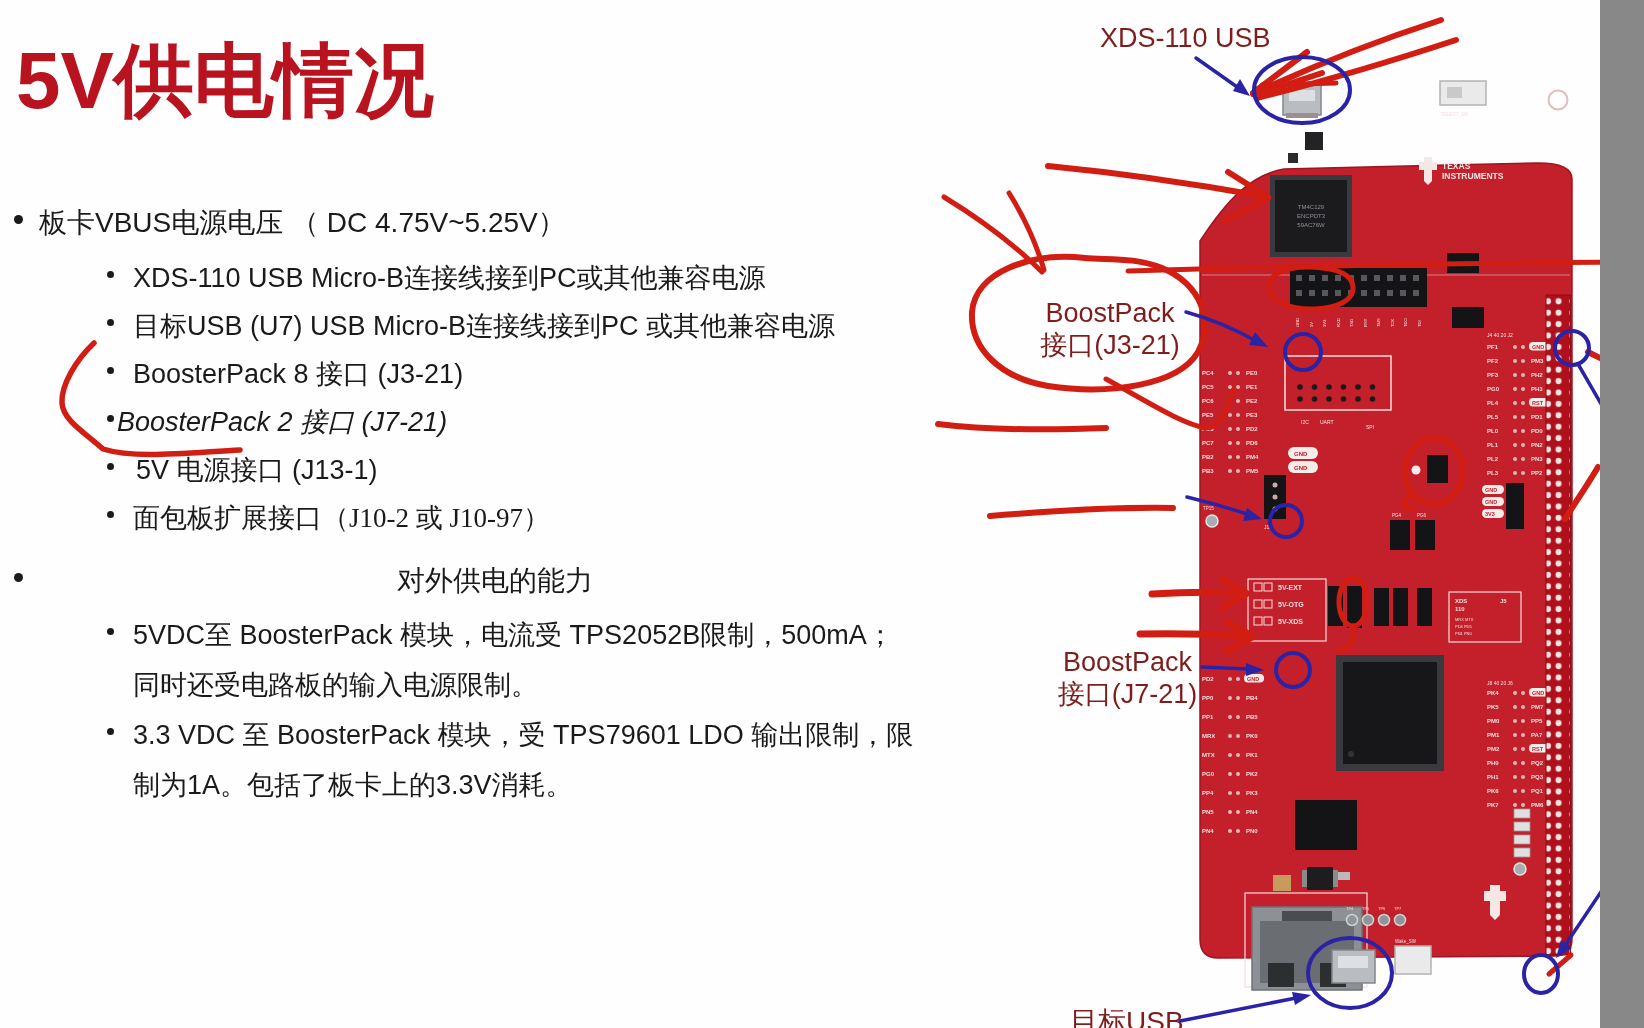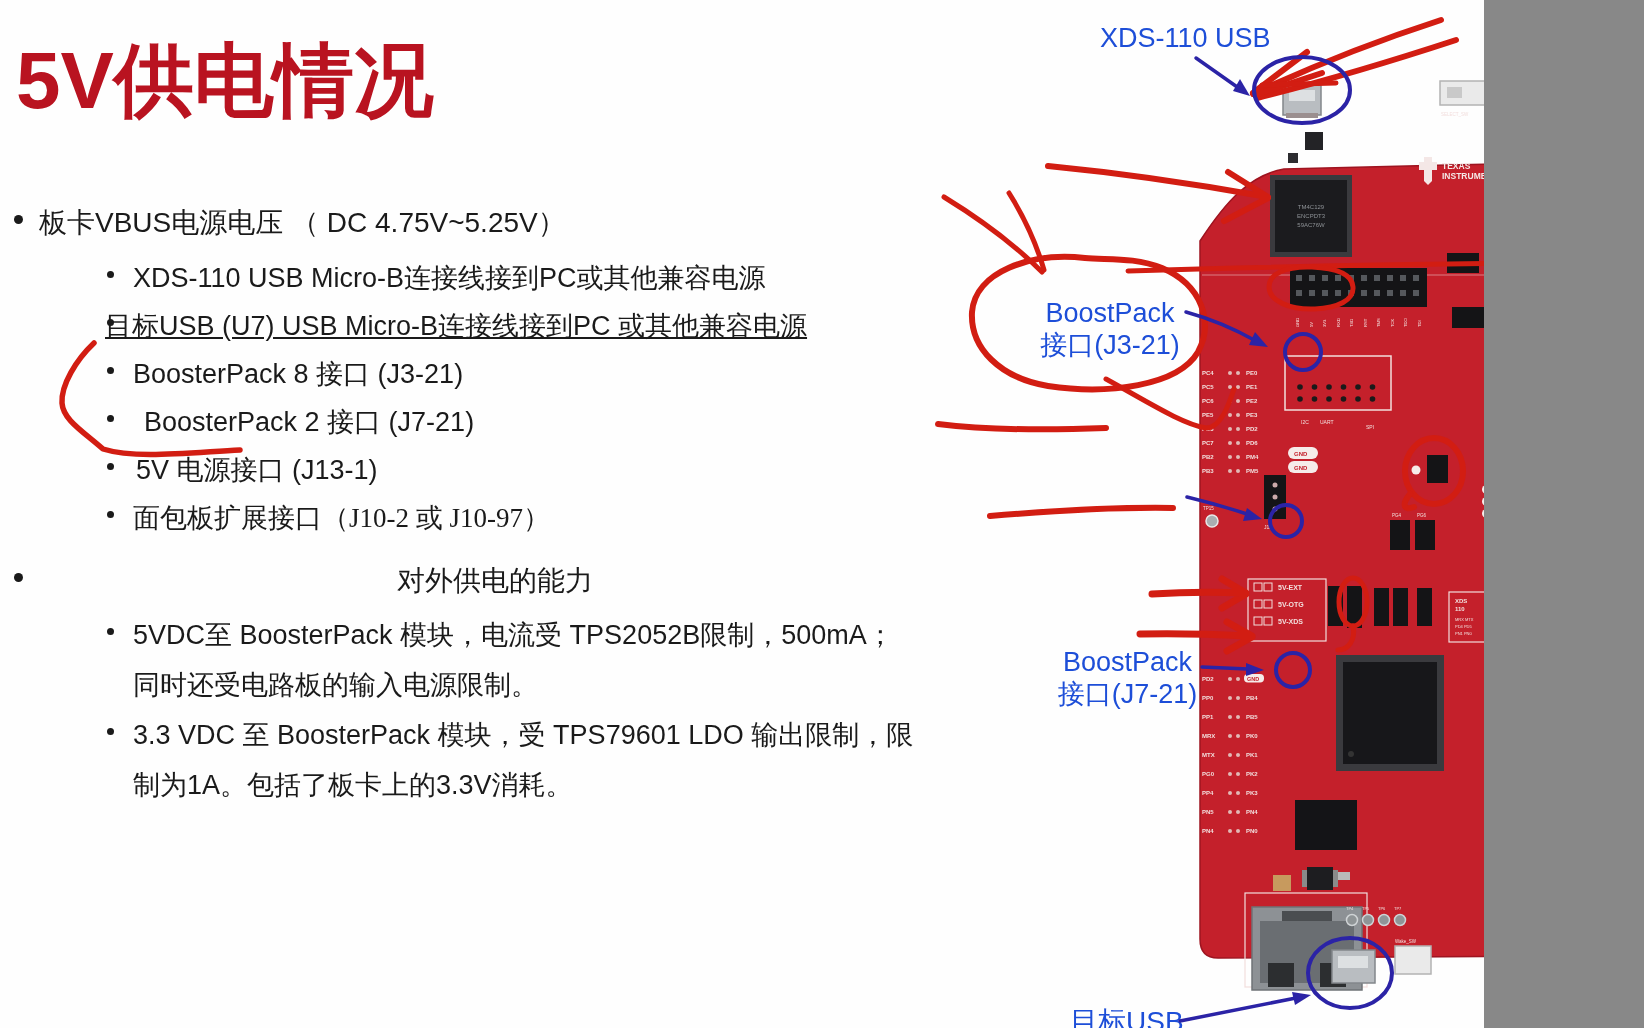--- a/index.html
+++ b/index.html
@@ -1,40 +1,40 @@
 <!DOCTYPE html>
 <html style="--title-red: #B91320;"><head>
 <meta charset="utf-8">
 <style>
   html,body{margin:0;padding:0;background:#888;}
-  .slide{position:relative;width:1484px;height:1028px;background:#FEFEFE;overflow:hidden;
+  .slide{position:relative;width:1600px;height:1028px;background:#FEFEFE;overflow:hidden;
          font-family:"Liberation Sans","DejaVu Sans",sans-serif;color:#1a1a1a;}
   .title{position:absolute;left:16px;top:28px;font-size:80px;font-weight:bold;color:var(--title-red,#B91320);letter-spacing:0px;}
   .brow{position:absolute;white-space:pre-line;line-height:50px;}
   .brow .dot{position:absolute;border-radius:50%;background:#1a1a1a;}
   .brow.l1{font-size:28px;}
   .brow.l2{font-size:27px;}
-  .callout{position:absolute;text-align:center;font-size:27px;line-height:32px;color:#1d4ed8;}
+  .callout{position:absolute;text-align:center;font-size:27px;line-height:32px;color:#7f1d1d;}
   .callout.single{text-align:left;}
   svg text{font-family:"Liberation Sans","DejaVu Sans",sans-serif;}
   .layer{position:absolute;left:0;top:0;pointer-events:none;}
 </style>
 </head>
 <body>
 
 <div class="slide">
 
   <div class="title">5V供电情况</div>
 
   <div id="bullets">
       <div class="brow l1" style="left: 12px; top: 198px; width: 900px;"><span class="dot" style="left: 2px; top: 16.5px; width: 9px; height: 9px;"></span><span style="display: block; margin-left: 27px;">板卡VBUS电源电压 （ DC 4.75V~5.25V）</span></div>
       <div class="brow l2" style="left: 105px; top: 253px; width: 900px;"><span class="dot" style="left: 2px; top: 17.5px; width: 7px; height: 7px;"></span><span style="display: block; margin-left: 28px;">XDS-110 USB Micro-B连接线接到PC或其他兼容电源</span></div>
-      <div class="brow l2" style="left: 105px; top: 301px; width: 900px;"><span class="dot" style="left: 2px; top: 17.5px; width: 7px; height: 7px;"></span><span style="display: block;  text-decoration: underline;">目标USB (U7) USB Micro-B连接线接到PC 或其他兼容电源</span></div>
+      <div class="brow l2" style="left: 105px; top: 301px; width: 900px;"><span class="dot" style="left: 2px; top: 17.5px; width: 7px; height: 7px;"></span><span style="display: block; margin-left: 28px;">目标USB (U7) USB Micro-B连接线接到PC 或其他兼容电源</span></div>
       <div class="brow l2" style="left: 105px; top: 349px; width: 900px;"><span class="dot" style="left: 2px; top: 17.5px; width: 7px; height: 7px;"></span><span style="display: block; margin-left: 28px;">BoosterPack 8 接口 (J3-21)</span></div>
-      <div class="brow l2" style="left: 105px; top: 397px; width: 900px;"><span class="dot" style="left: 2px; top: 17.5px; width: 7px; height: 7px;"></span><span style="display: block; margin-left: 39px;">BoosterPack 2 接口 (J7-21)</span></div>
+      <div class="brow l2" style="left: 105px; top: 397px; width: 900px;"><span class="dot" style="left: 2px; top: 17.5px; width: 7px; height: 7px;"></span><span style="display: block; margin-left: 12px; font-style: italic;">BoosterPack 2 接口 (J7-21)</span></div>
       <div class="brow l2" style="left: 105px; top: 445px; width: 900px;"><span class="dot" style="left: 2px; top: 17.5px; width: 7px; height: 7px;"></span><span style="display: block; margin-left: 31px;">5V 电源接口 (J13-1)</span></div>
       <div class="brow l2" style="left: 105px; top: 493px; width: 900px;"><span class="dot" style="left: 2px; top: 17.5px; width: 7px; height: 7px;"></span><span style="display: block; margin-left: 28px; font-family: Liberation Serif, serif;">面包板扩展接口（J10-2 或 J10-97）</span></div>
       <div class="brow l1" style="left: 12px; top: 556px; width: 900px;"><span class="dot" style="left: 2px; top: 16.5px; width: 9px; height: 9px;"></span><span style="display: block; margin-left: 66px; text-align: center;">对外供电的能力</span></div>
       <div class="brow l2" style="left: 105px; top: 610px; width: 900px;"><span class="dot" style="left: 2px; top: 17.5px; width: 7px; height: 7px;"></span><span style="display: block; margin-left: 28px;">5VDC至 BoosterPack 模块，电流受 TPS2052B限制，500mA；
 同时还受电路板的输入电源限制。</span></div>
       <div class="brow l2" style="left: 105px; top: 710px; width: 900px;"><span class="dot" style="left: 2px; top: 17.5px; width: 7px; height: 7px;"></span><span style="display: block; margin-left: 28px;">3.3 VDC 至 BoosterPack 模块，受 TPS79601 LDO 输出限制，限
 制为1A。包括了板卡上的3.3V消耗。</span></div>
     </div>
 
   <svg id="pcb" class="layer" style="left:1198px;top:79px;" width="382" height="940" viewBox="0 0 382 940">

